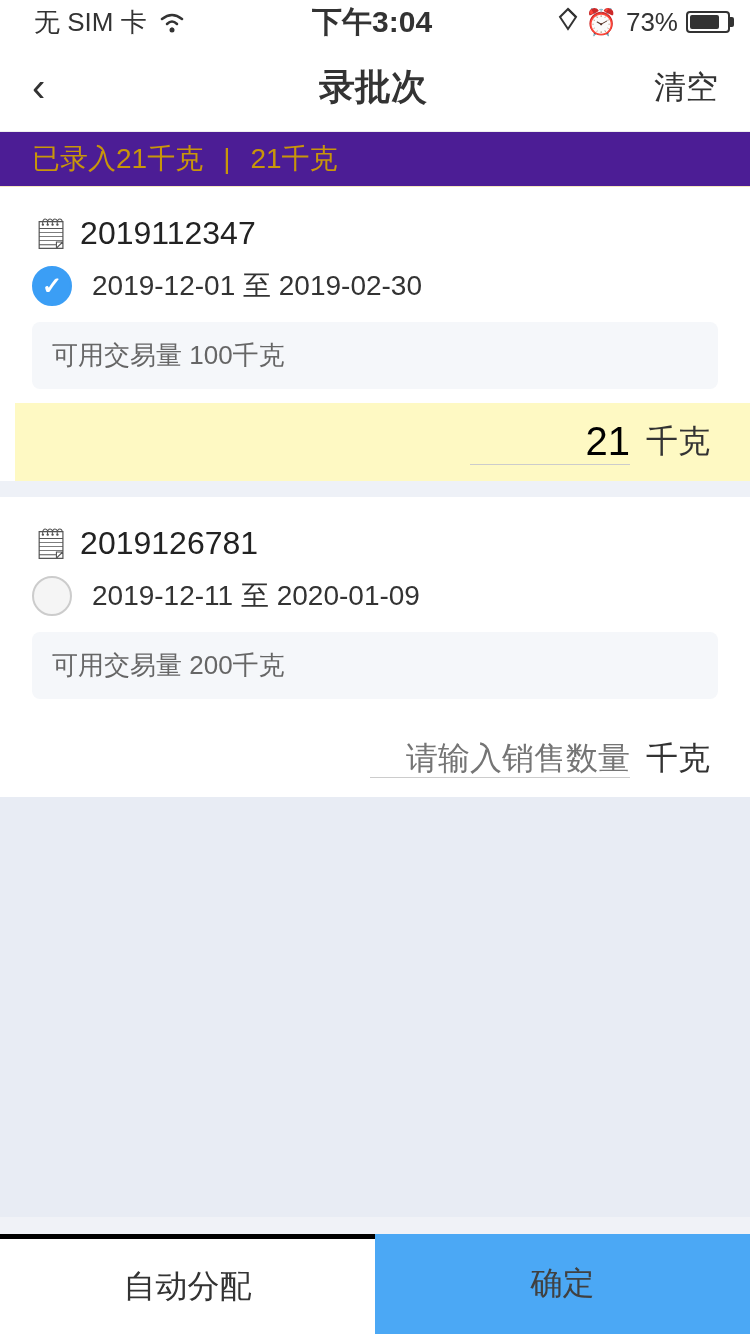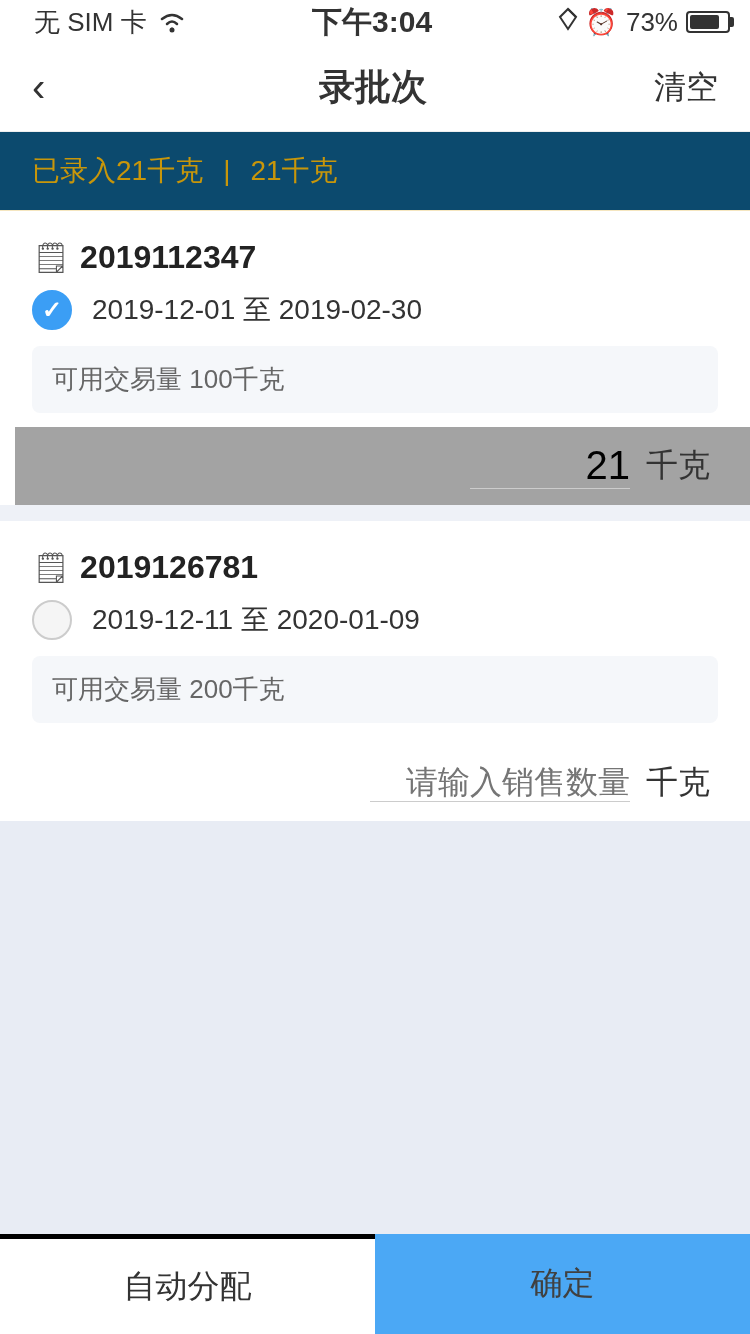--- a/index.html
+++ b/index.html
@@ -93,22 +93,22 @@
       color: #333;
     }
     .nav-action {
       font-size: 32px;
       color: #333;
       cursor: pointer;
     }
 
     
     .summary-bar {
-      background: #0c4a6e;
-      padding: 20px 32px;
+      background: #4c1d95;
+      padding: 8px 32px;
       display: flex;
       align-items: center;
       gap: 20px;
       border-bottom: 1px solid #f5e6c0;
     }
     .summary-item {
       font-size: 28px;
       color: #c8960a;
       font-weight: 500;
     }
@@ -127,21 +127,21 @@
       display: flex;
       align-items: center;
       gap: 10px;
     }
     .batch-id-icon {
       font-size: 30px;
       color: #555;
     }
     .batch-id {
       font-size: 32px;
-      font-weight: 700;
+      font-weight: 400;
       color: #222;
     }
     .batch-date-row {
       padding: 4px 32px 10px 32px;
       display: flex;
       align-items: center;
       gap: 20px;
     }
     .radio-circle {
       width: 40px;
@@ -295,21 +295,21 @@
   <div class="batch-header">
     <span class="batch-id-icon">🗒</span>
     <span class="batch-id">2019112347</span>
   </div>
   <div class="batch-date-row">
     <div class="radio-circle checked"></div>
     <span class="batch-date">2019-12-01 至 2019-02-30</span>
   </div>
   <div class="batch-available">可用交易量 100千克</div>
 
-  <div style="display:flex; justify-content:flex-end; align-items:center; padding: 16px 40px 16px 40px; gap:16px; background:#a3a3a3;margin-left:15px;">
+  <div style="display:flex; justify-content:flex-end; align-items:center; padding: 16px 40px 16px 40px; gap:16px; background:#fef9c3;margin-left:15px;">
     <div style="display:flex; flex-direction:column; align-items:flex-end;">
       <div style="display:flex; align-items:center; gap:16px;">
         <input class="amount-input-line" type="text" value="21" style="">
         <span class="amount-unit">千克</span>
       </div>
     </div>
   </div>
 </div>
 
 <div class="section-divider"></div>

